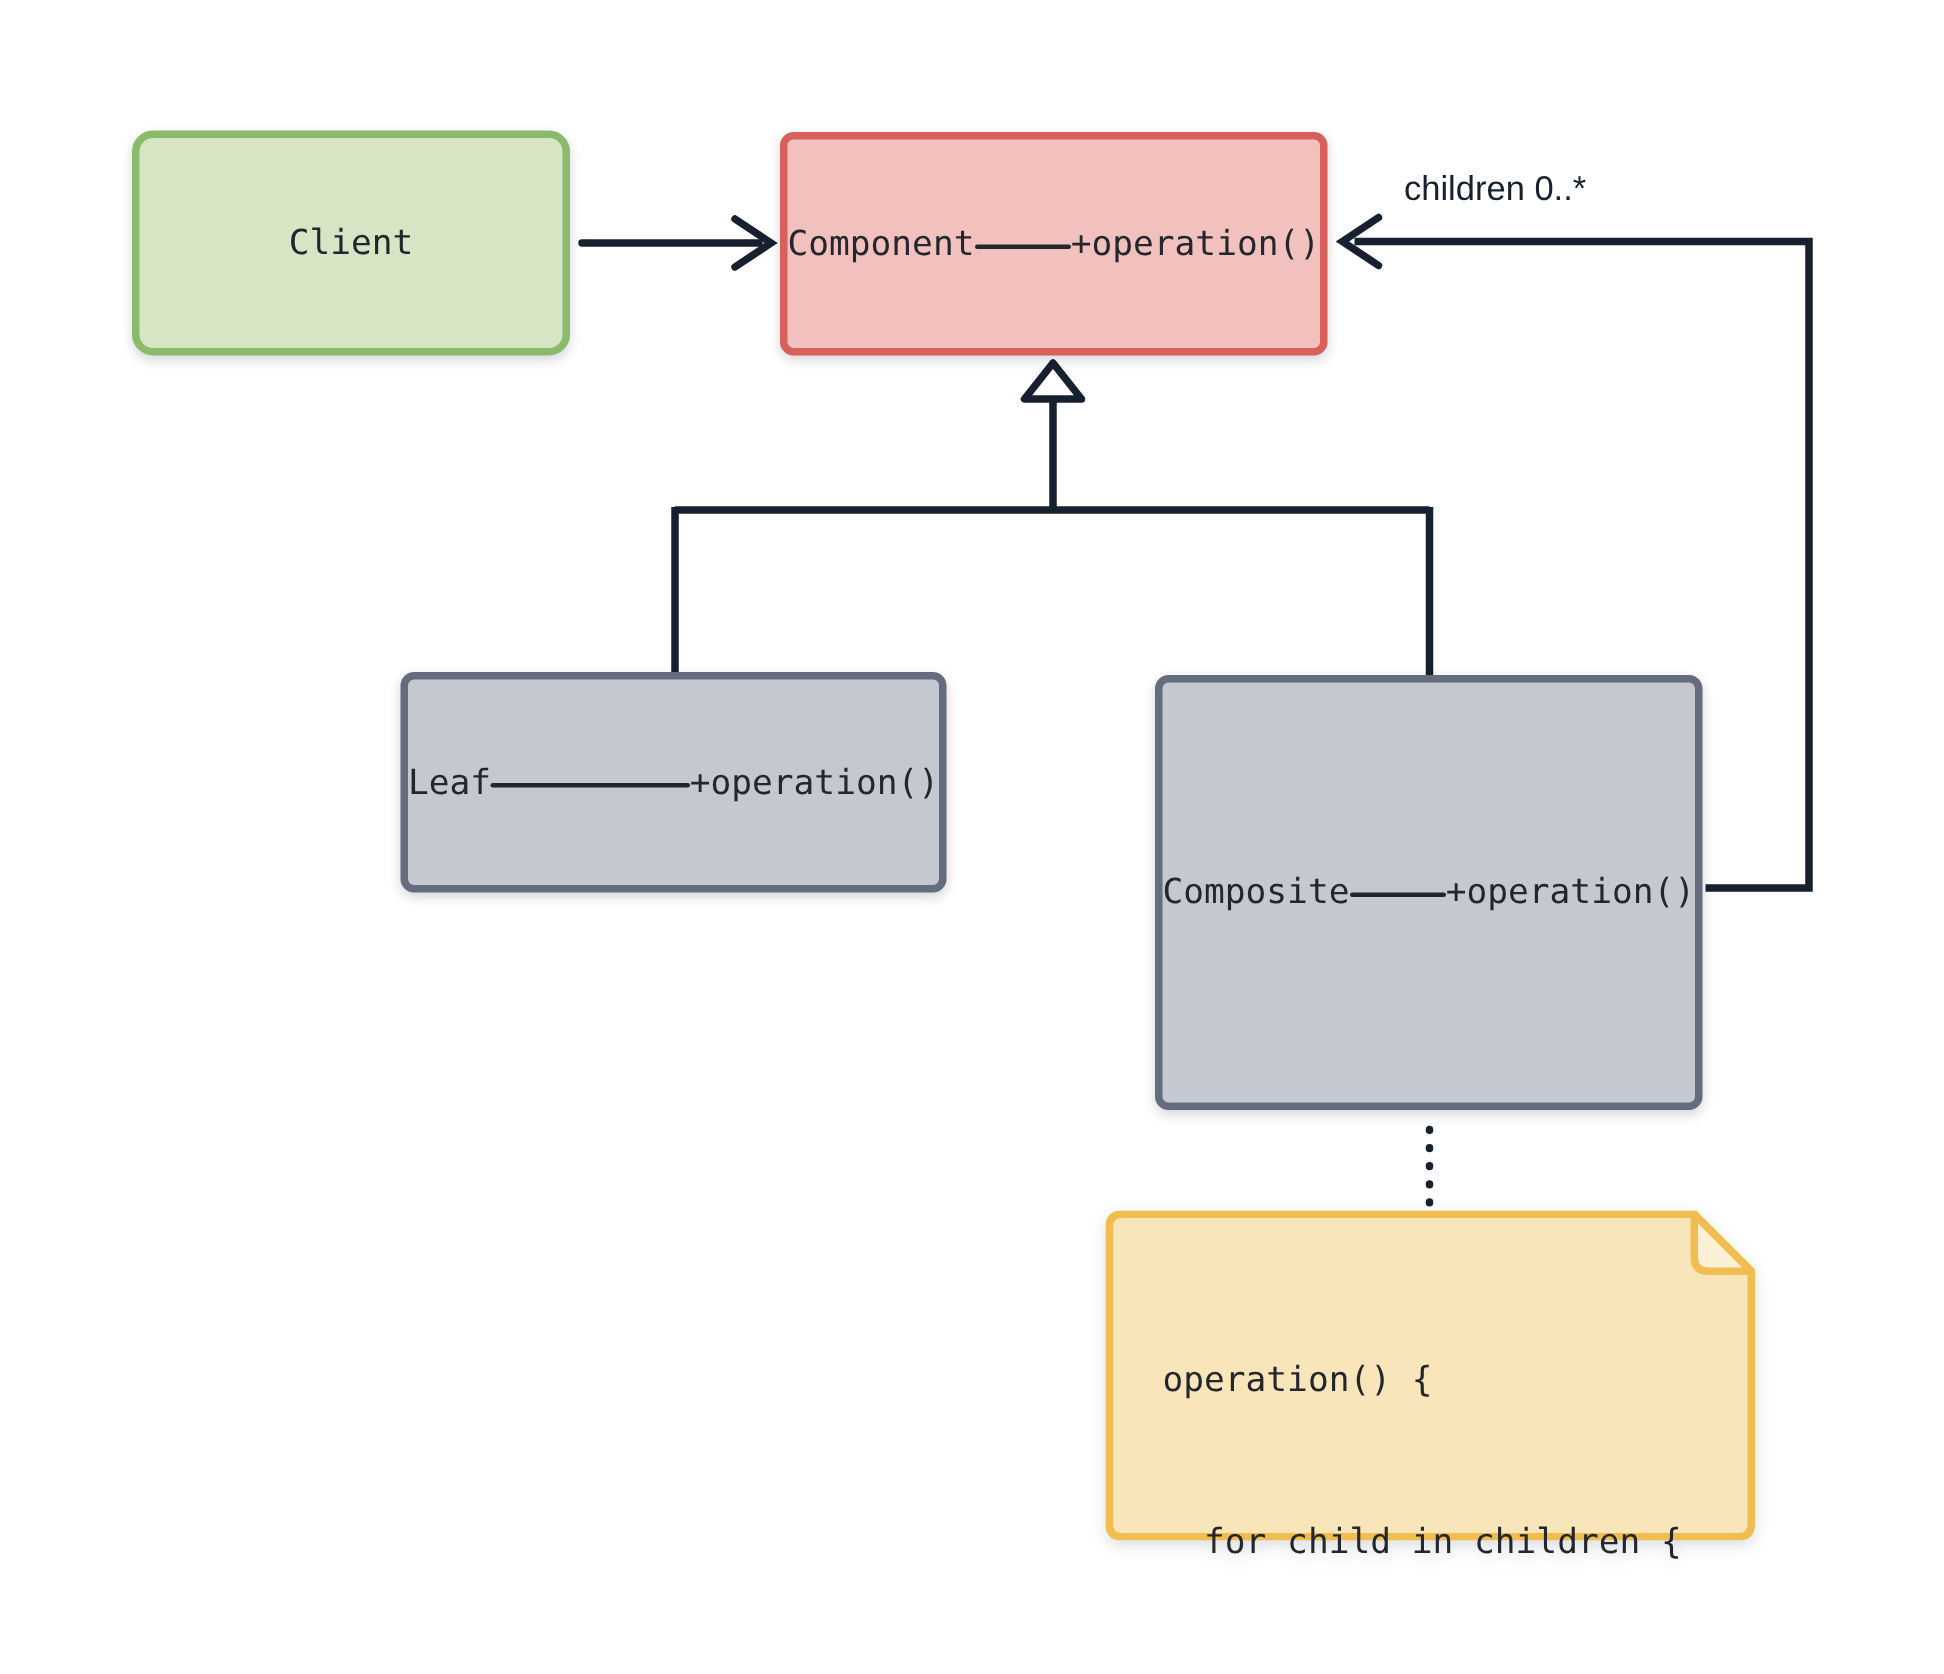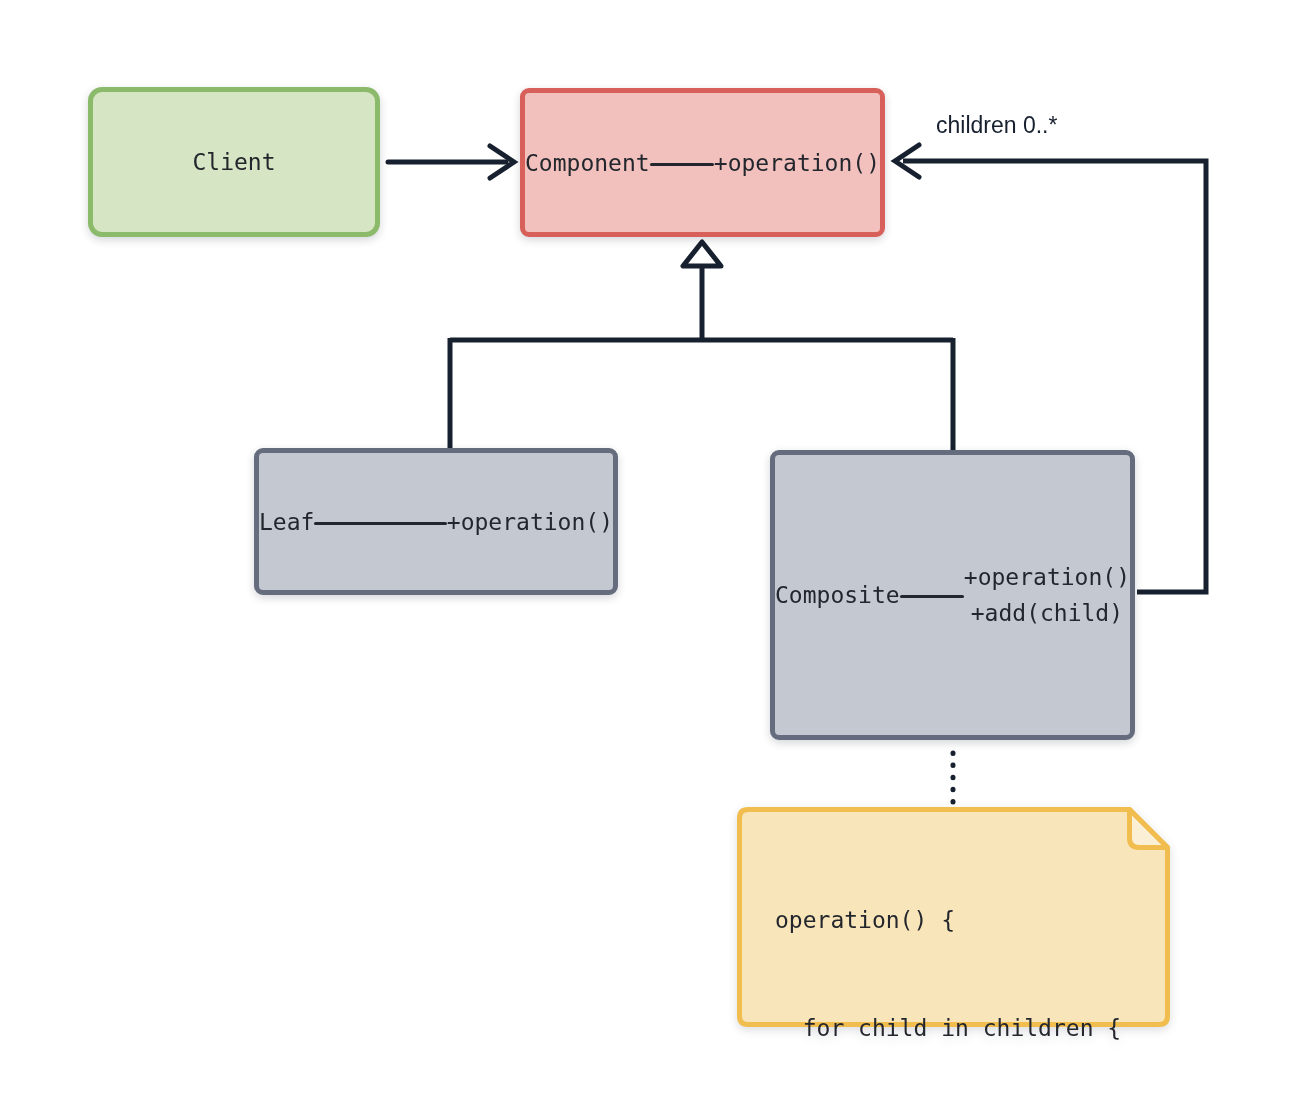--- a/index.html
+++ b/index.html
@@ -80,34 +80,33 @@
   </div>
 
   <div class="class-box component-box" style="left:520px; top:88px; width:365px; height:149px;">
     <div class="class-title">Component</div>
     <div class="divider"></div>
     <div class="methods">
       <div class="method-line">+operation()</div>
     </div>
   </div>
 
-  <div class="class-box gray-box" style="left:254px; top:448px; width:364px; height:147px;">
+  <div class="class-box gray-box" style="left:267px; top:448px; width:364px; height:147px;">
     <div class="class-title">Leaf</div>
     <div class="divider"></div>
     <div class="methods">
       <div class="method-line">+operation()</div>
     </div>
   </div>
 
   <div class="class-box gray-box" style="left:770px; top:450px; width:365px; height:290px;">
     <div class="class-title">Composite</div>
     <div class="divider"></div>
     <div class="methods">
       <div class="method-line">+operation()</div>
-      <div class="method-line">+add(child)</div>
     </div>
   </div>
 
   <div class="assoc-label">children 0..*</div>
 
   <div class="note">
     <svg width="433" height="220" viewBox="0 0 433 220">
       <path class="note-outline" d="M11 2.5 H392.5 L430.5 40.5 V209 Q430.5 217.5 422 217.5 H11 Q2.5 217.5 2.5 209 V11 Q2.5 2.5 11 2.5 Z"></path>
       <path class="note-flap" d="M392.5 2.5 V31 Q392.5 40.5 402 40.5 H430.5 Z"></path>
     </svg>

